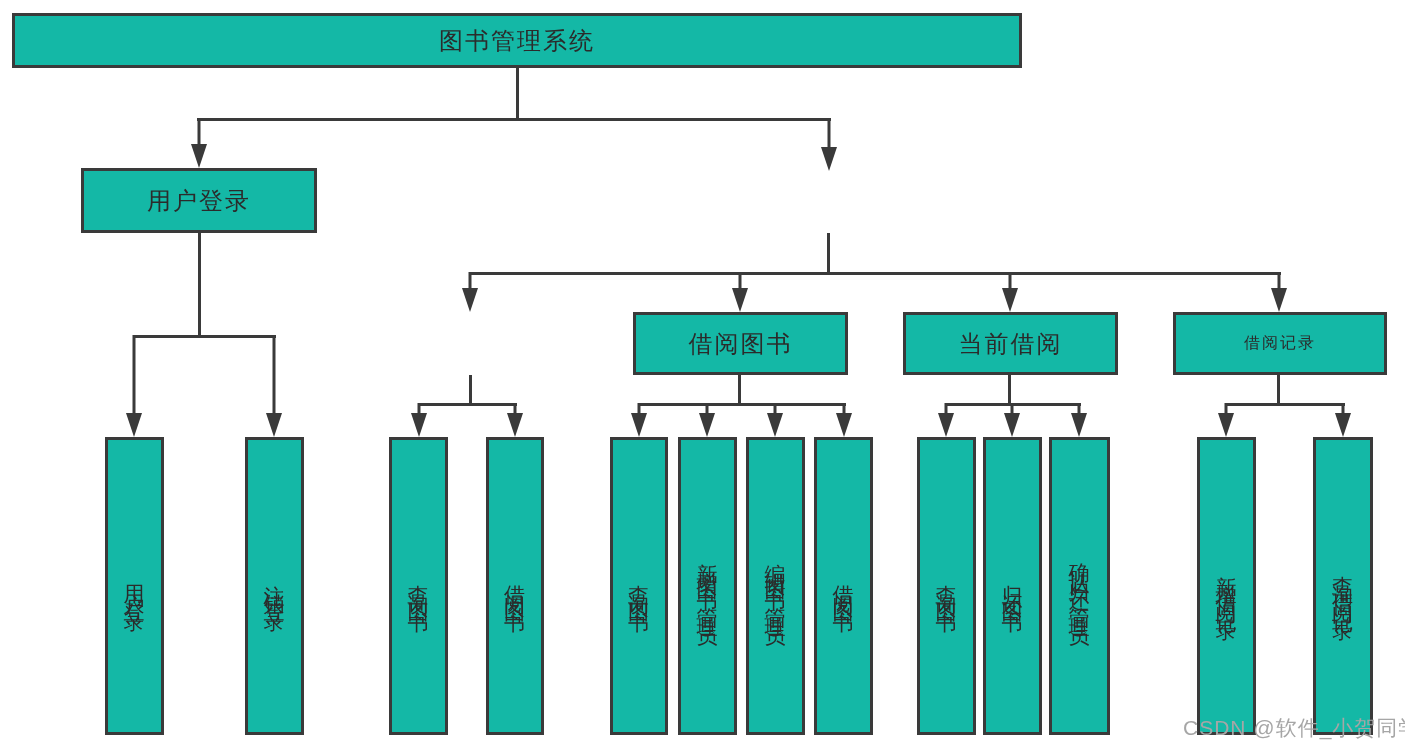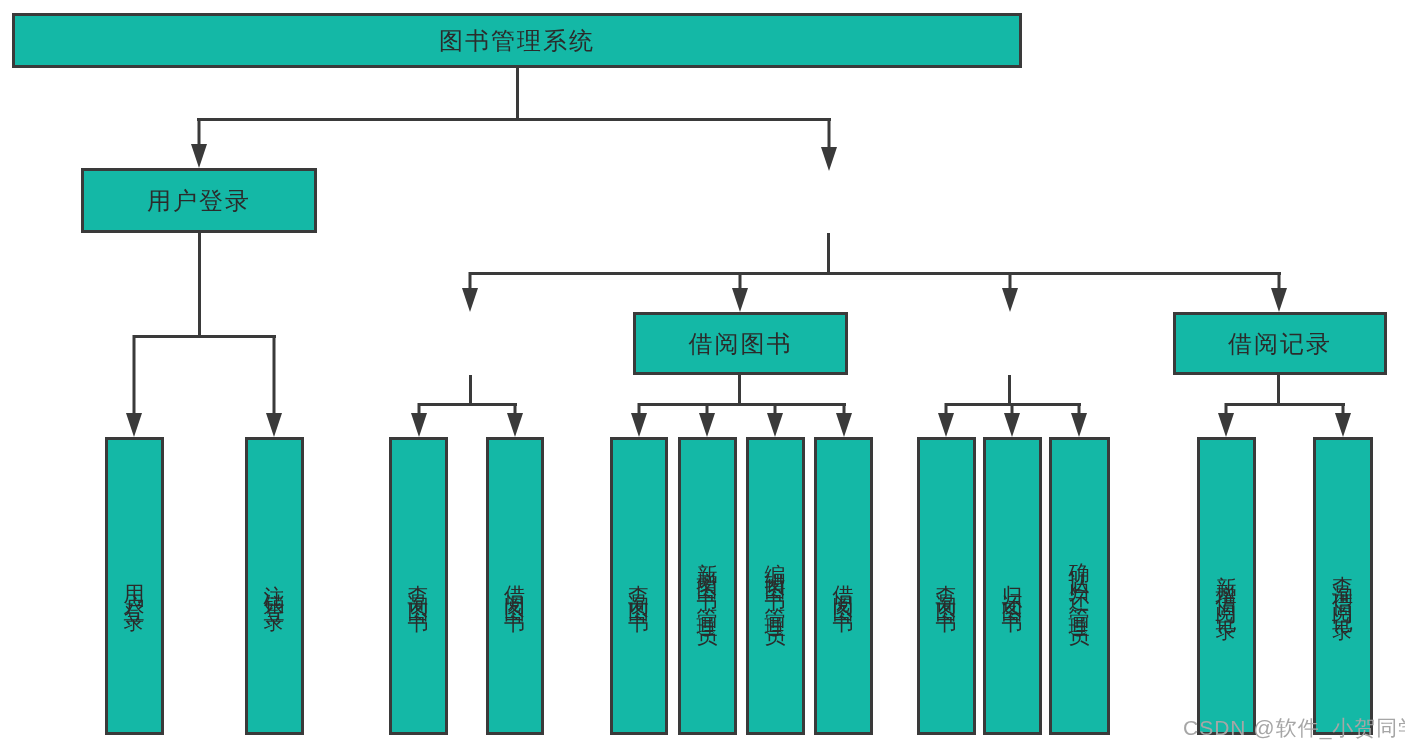--- a/index.html
+++ b/index.html
@@ -148,21 +148,22 @@
     <div class="stem" style="height: 12px; background: rgb(58, 58, 58);"></div>
     <div class="head" style="border-top: 24px solid rgb(58, 58, 58);"></div>
   </div>
     <div class="arrow" style="left: 1335px; top: 403px; width: 16px; height: 34px;">
     <div class="stem" style="height: 12px; background: rgb(58, 58, 58);"></div>
     <div class="head" style="border-top: 24px solid rgb(58, 58, 58);"></div>
   </div>
     <div class="node h" style="left: 12px; top: 13px; width: 1010px; height: 55px; border: 3px solid rgb(58, 58, 58); color: rgb(43, 43, 43); font-size: 24px;">图书管理系统</div>
     <div class="node h" style="left: 81px; top: 168px; width: 236px; height: 65px; border: 3px solid rgb(58, 58, 58); color: rgb(43, 43, 43); font-size: 24px;">用户登录</div>
     <div class="node h" style="left: 633px; top: 312px; width: 215px; height: 63px; border: 3px solid rgb(58, 58, 58); color: rgb(43, 43, 43); font-size: 24px;">借阅图书</div>
-    <div class="node h" style="left: 1173px; top: 312px; width: 214px; height: 63px; border: 3px solid rgb(58, 58, 58); color: rgb(43, 43, 43); font-size: 24px;">借阅记录</div>
+    <div class="node h" style="left: 903px; top: 312px; width: 215px; height: 63px; border: 3px solid rgb(58, 58, 58); color: rgb(43, 43, 43); font-size: 24px;">当前借阅</div>
+    <div class="node h" style="left: 1173px; top: 312px; width: 214px; height: 63px; border: 3px solid rgb(58, 58, 58); color: rgb(43, 43, 43); font-size: 16px;">借阅记录</div>
     <div class="node v" style="left: 105px; top: 437px; width: 59px; height: 298px; border: 3px solid rgb(58, 58, 58); color: rgb(43, 43, 43); font-size: 21px;">用户登录</div>
     <div class="node v" style="left: 245px; top: 437px; width: 59px; height: 298px; border: 3px solid rgb(58, 58, 58); color: rgb(43, 43, 43); font-size: 21px;">注销登录</div>
     <div class="node v" style="left: 389px; top: 437px; width: 59px; height: 298px; border: 3px solid rgb(58, 58, 58); color: rgb(43, 43, 43); font-size: 21px;">查询图书</div>
     <div class="node v" style="left: 486px; top: 437px; width: 58px; height: 298px; border: 3px solid rgb(58, 58, 58); color: rgb(43, 43, 43); font-size: 21px;">借阅图书</div>
     <div class="node v" style="left: 610px; top: 437px; width: 58px; height: 298px; border: 3px solid rgb(58, 58, 58); color: rgb(43, 43, 43); font-size: 21px;">查询图书</div>
     <div class="node v" style="left: 678px; top: 437px; width: 59px; height: 298px; border: 3px solid rgb(58, 58, 58); color: rgb(43, 43, 43); font-size: 21px;">新增图书（管理员）</div>
     <div class="node v" style="left: 746px; top: 437px; width: 59px; height: 298px; border: 3px solid rgb(58, 58, 58); color: rgb(43, 43, 43); font-size: 21px;">编辑图书（管理员）</div>
     <div class="node v" style="left: 814px; top: 437px; width: 59px; height: 298px; border: 3px solid rgb(58, 58, 58); color: rgb(43, 43, 43); font-size: 21px;">借阅图书</div>
     <div class="node v" style="left: 917px; top: 437px; width: 59px; height: 298px; border: 3px solid rgb(58, 58, 58); color: rgb(43, 43, 43); font-size: 21px;">查询图书</div>
     <div class="node v" style="left: 983px; top: 437px; width: 59px; height: 298px; border: 3px solid rgb(58, 58, 58); color: rgb(43, 43, 43); font-size: 21px;">归还图书</div>

